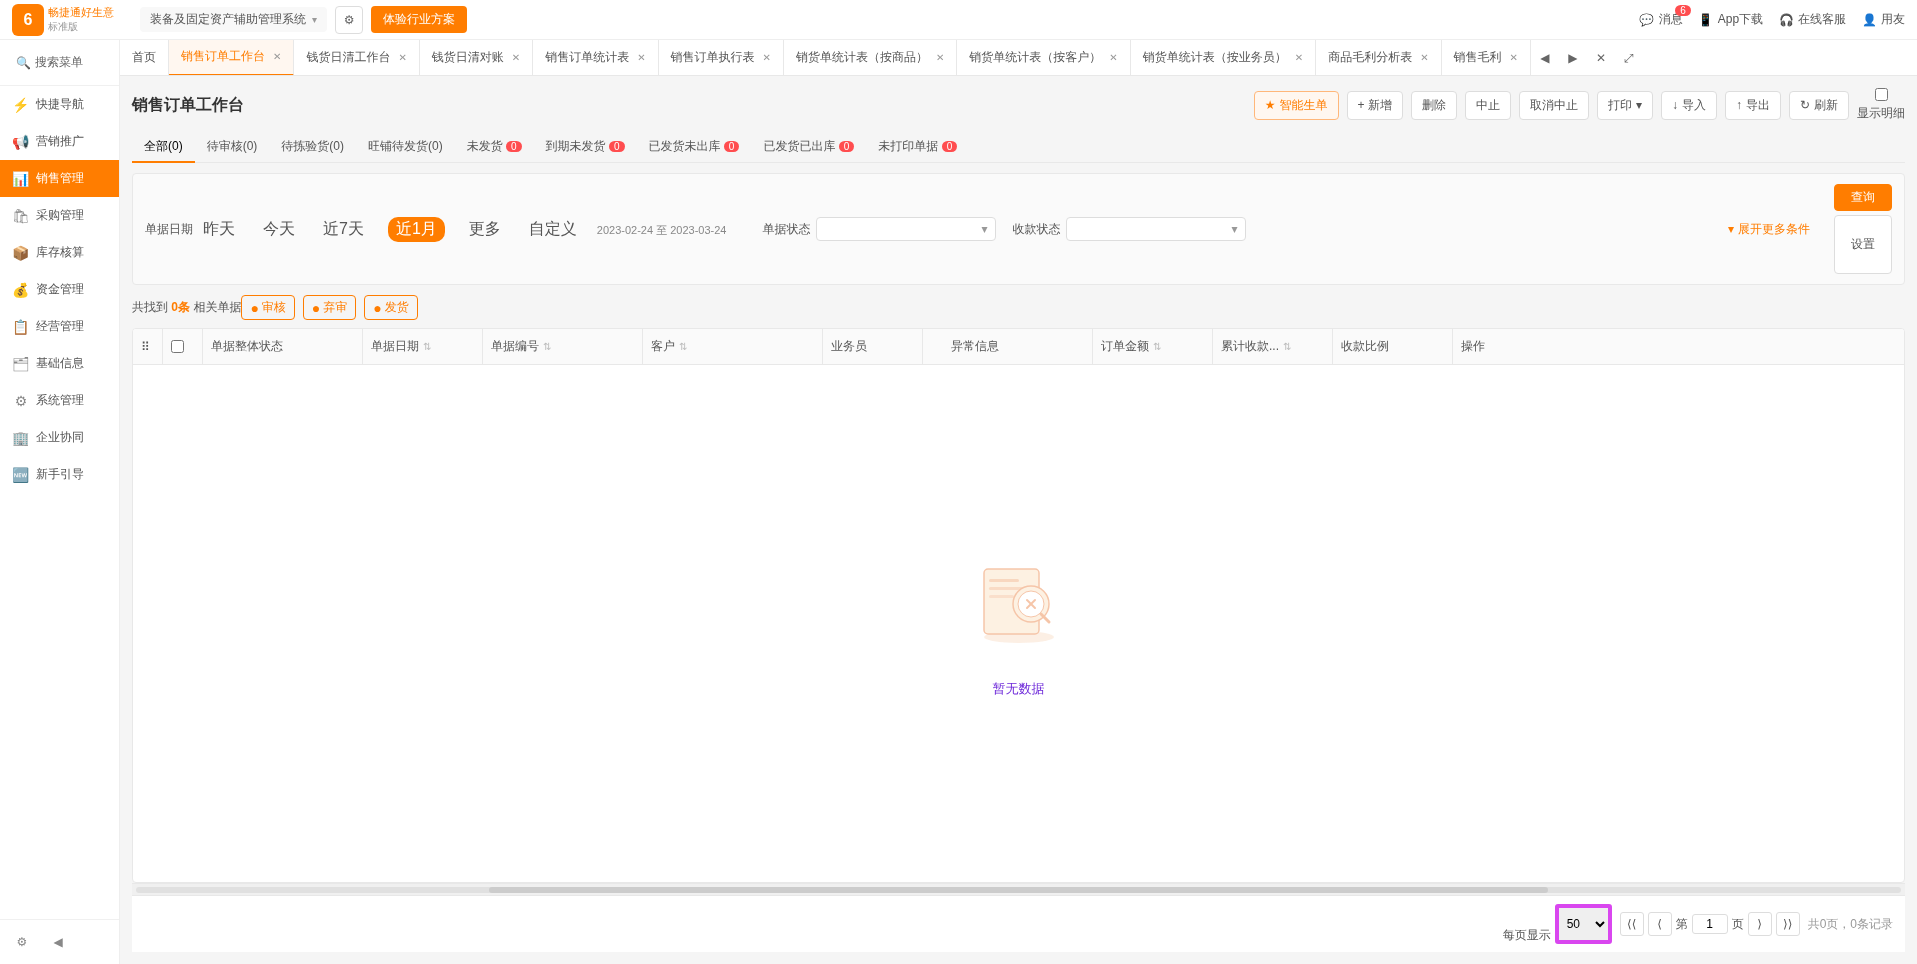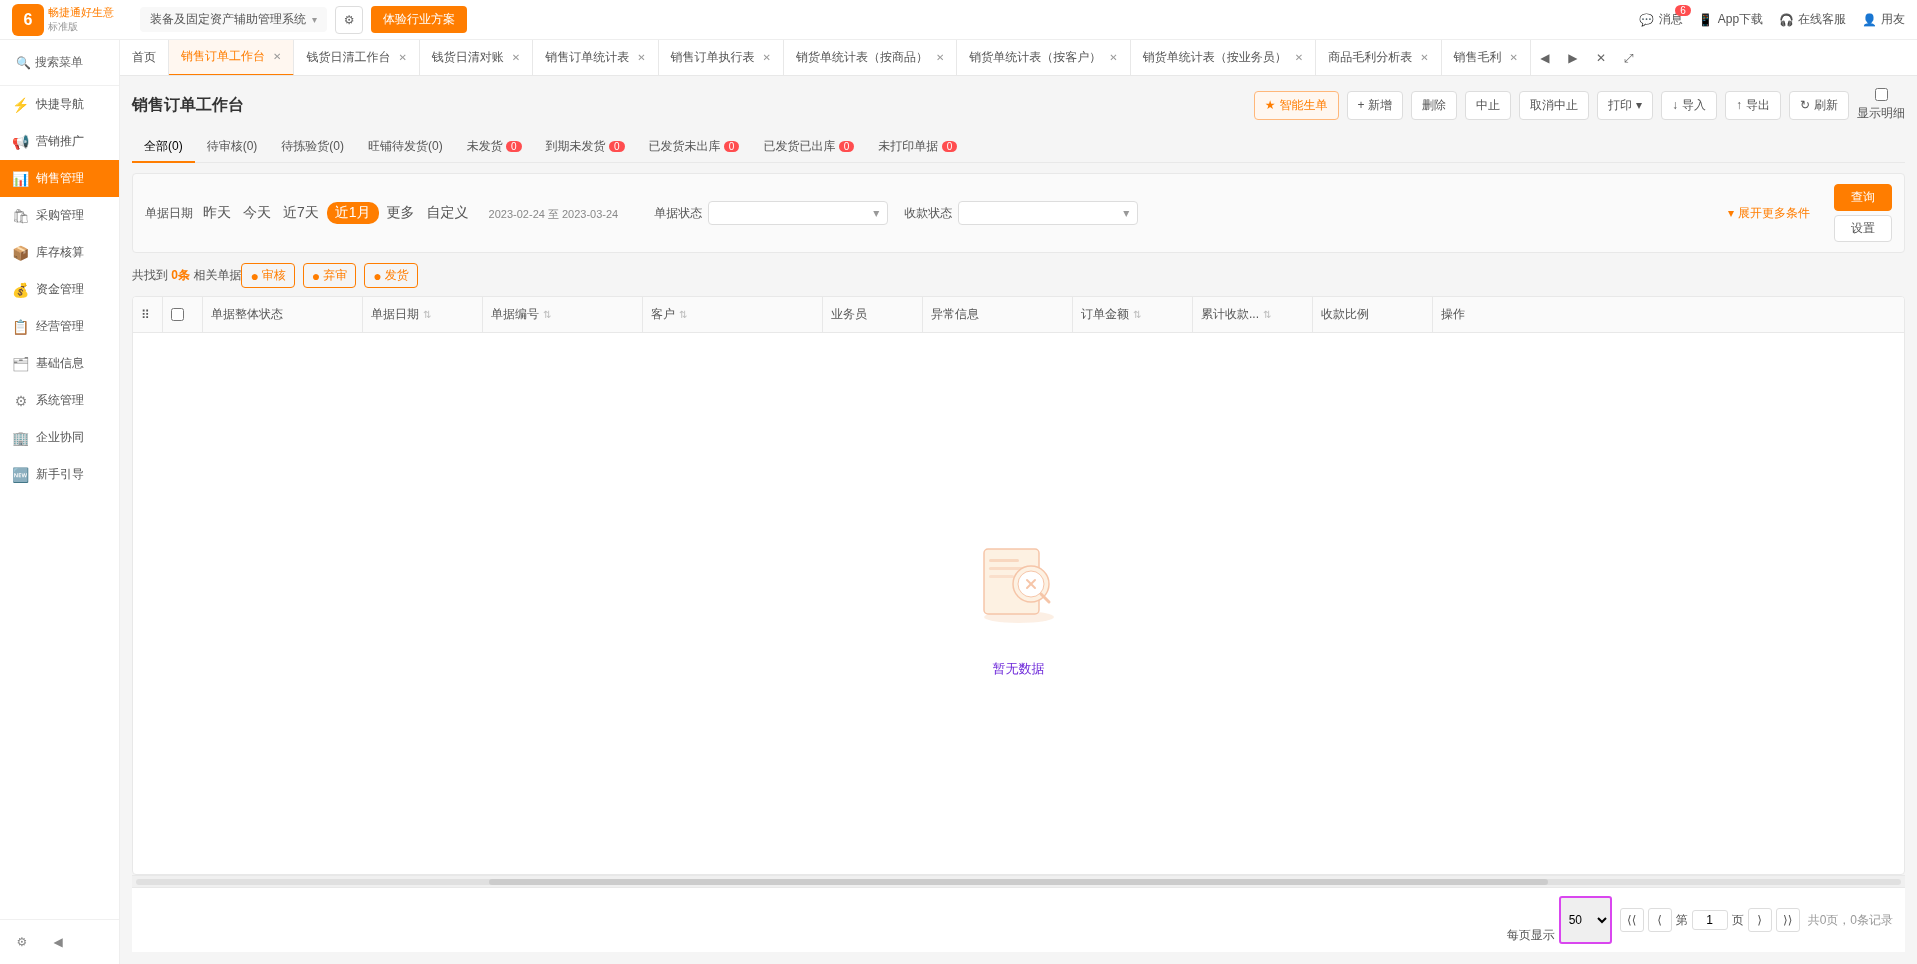--- a/index.html
+++ b/index.html
@@ -57,21 +57,21 @@
     
     .filter-tabs { display: flex; align-items: center; gap: 0; margin-bottom: 10px; border-bottom: 1px solid #e8e8e8; }
     .filter-tab { padding: 6px 12px; cursor: pointer; font-size: 12px; color: #555; border-bottom: 2px solid transparent; margin-bottom: -1px; }
     .filter-tab.active { color: #000000; border-bottom-color: #ff7d00; }
     
     
     .search-area { background: #fafafa; border: 1px solid #e8e8e8; border-radius: 4px; padding: 10px 12px; margin-bottom: 10px; }
     .search-row { display: flex; align-items: center; gap: 16px; flex-wrap: wrap; }
     .search-field { display: flex; align-items: center; gap: 6px; }
     .search-label { color: #555; font-size: 12px; white-space: nowrap; }
-    .search-date-group { display: flex; align-items: center; gap: 4px; font-size: 14px; color: #555; }
+    .search-date-group { display: flex; align-items: center; gap: 20px; font-size: 16px; color: #555; }
     .date-btn { cursor: pointer; color: #555; padding: 2px 4px; border-radius: 3px; }
     .date-btn.active { background: #ff7d00; color: white; border-radius: 10px; padding: 2px 8px; }
     .date-range { font-size: 11px; color: #888; margin-top: 2px; }
     .search-select { display: flex; align-items: center; gap: 4px; border: 1px solid #ddd; border-radius: 4px; padding: 4px 8px; background: #fff; cursor: pointer; min-width: 120px; }
     .search-select .arrow { color: #999; margin-left: auto; }
     .expand-btn { display: flex; align-items: center; gap: 4px; cursor: pointer; color: #ff7d00; font-size: 12px; margin-left: auto; }
     
     
     .table-toolbar { display: flex; align-items: center; margin-bottom: 8px; }
     .result-count { font-size: 12px; color: #555; }
@@ -85,35 +85,35 @@
     .th { display: flex; align-items: center; padding: 0 8px; font-size: 12px; color: #555; border-right: 1px solid #e8e8e8; height: 100%; gap: 4px; flex-shrink: 0; }
     .th:last-child { border-right: none; flex: 1; }
     .th .sort-icon { color: #bbb; font-size: 10px; }
     .th-checkbox { width: 40px; }
     .th-drag { width: 30px; }
     .th-status { width: 160px; }
     .th-date { width: 120px; }
     .th-number { width: 160px; }
     .th-customer { width: 180px; }
     .th-salesperson { width: 100px; }
-    .th-exception { width: 150px; }
+    .th-exception { width: 150px; margin-left: 20px; }
     .th-amount { width: 120px; }
     .th-collected { width: 120px; }
     .th-ratio { width: 120px; }
     .th-action { flex: 1; }
     
     
     .empty-state { flex: 1; display: flex; flex-direction: column; align-items: center; justify-content: center; padding: 40px; }
     .empty-icon { font-size: 80px; margin-bottom: 12px; opacity: 0.6; }
     .empty-text { color: #6d28d9; font-size: 13px; }
     
     
     .pagination { display: flex; align-items: center; justify-content: flex-end; padding: 8px 12px; border-top: 1px solid #e8e8e8; background: #fff; gap: 8px; }
     .page-size { display: flex; align-items: flex-end; gap: 4px; font-size: 12px; color: #555; }
-    .page-size-select { border: 2px solid #d946ef; border-radius: 3px; padding: 14px 4px; font-size: 12px; }
+    .page-size-select { border: 4px solid #d946ef; border-radius: 3px; padding: 8px 4px; font-size: 12px; }
     .page-nav { display: flex; align-items: center; gap: 4px; font-size: 12px; color: #555; }
     .page-btn { width: 24px; height: 24px; border: 1px solid #ddd; border-radius: 3px; display: flex; align-items: center; justify-content: center; cursor: pointer; color: #555; }
     .page-input { width: 36px; border: 1px solid #ddd; border-radius: 3px; padding: 2px 4px; text-align: center; font-size: 12px; }
     .total-count { font-size: 12px; color: #999; }
     
     
     .scrollbar-area { height: 12px; background: #f0f0f0; border-top: 1px solid #e8e8e8; display: flex; align-items: center; padding: 2px 4px; }
     .scrollbar-track { flex: 1; height: 6px; background: #e0e0e0; border-radius: 3px; position: relative; }
     .scrollbar-thumb { position: absolute; left: 20%; width: 60%; height: 100%; background: #ccc; border-radius: 3px; }
   </style>
@@ -345,21 +345,21 @@
                 <span></span>
                 <span class="arrow">▾</span>
               </div>
             </div>
             <div class="expand-btn">
               <span>▾</span>
               <span>展开更多条件</span>
             </div>
             <div style="margin-left:8px;display:flex;flex-direction:column;gap:4px;">
               <button class="btn btn-primary" style="padding:4px 16px;">查询</button>
-              <button class="btn" style="padding:4px 16px;">设置</button>
+              <button class="btn" style="padding:20px 16px;">设置</button>
             </div>
           </div>
         </div>
 
         <div class="table-toolbar">
           <div class="result-count">
             <span>共找到</span>
             <span class="highlight">0条</span>
             <span>相关单据</span>
           </div>

